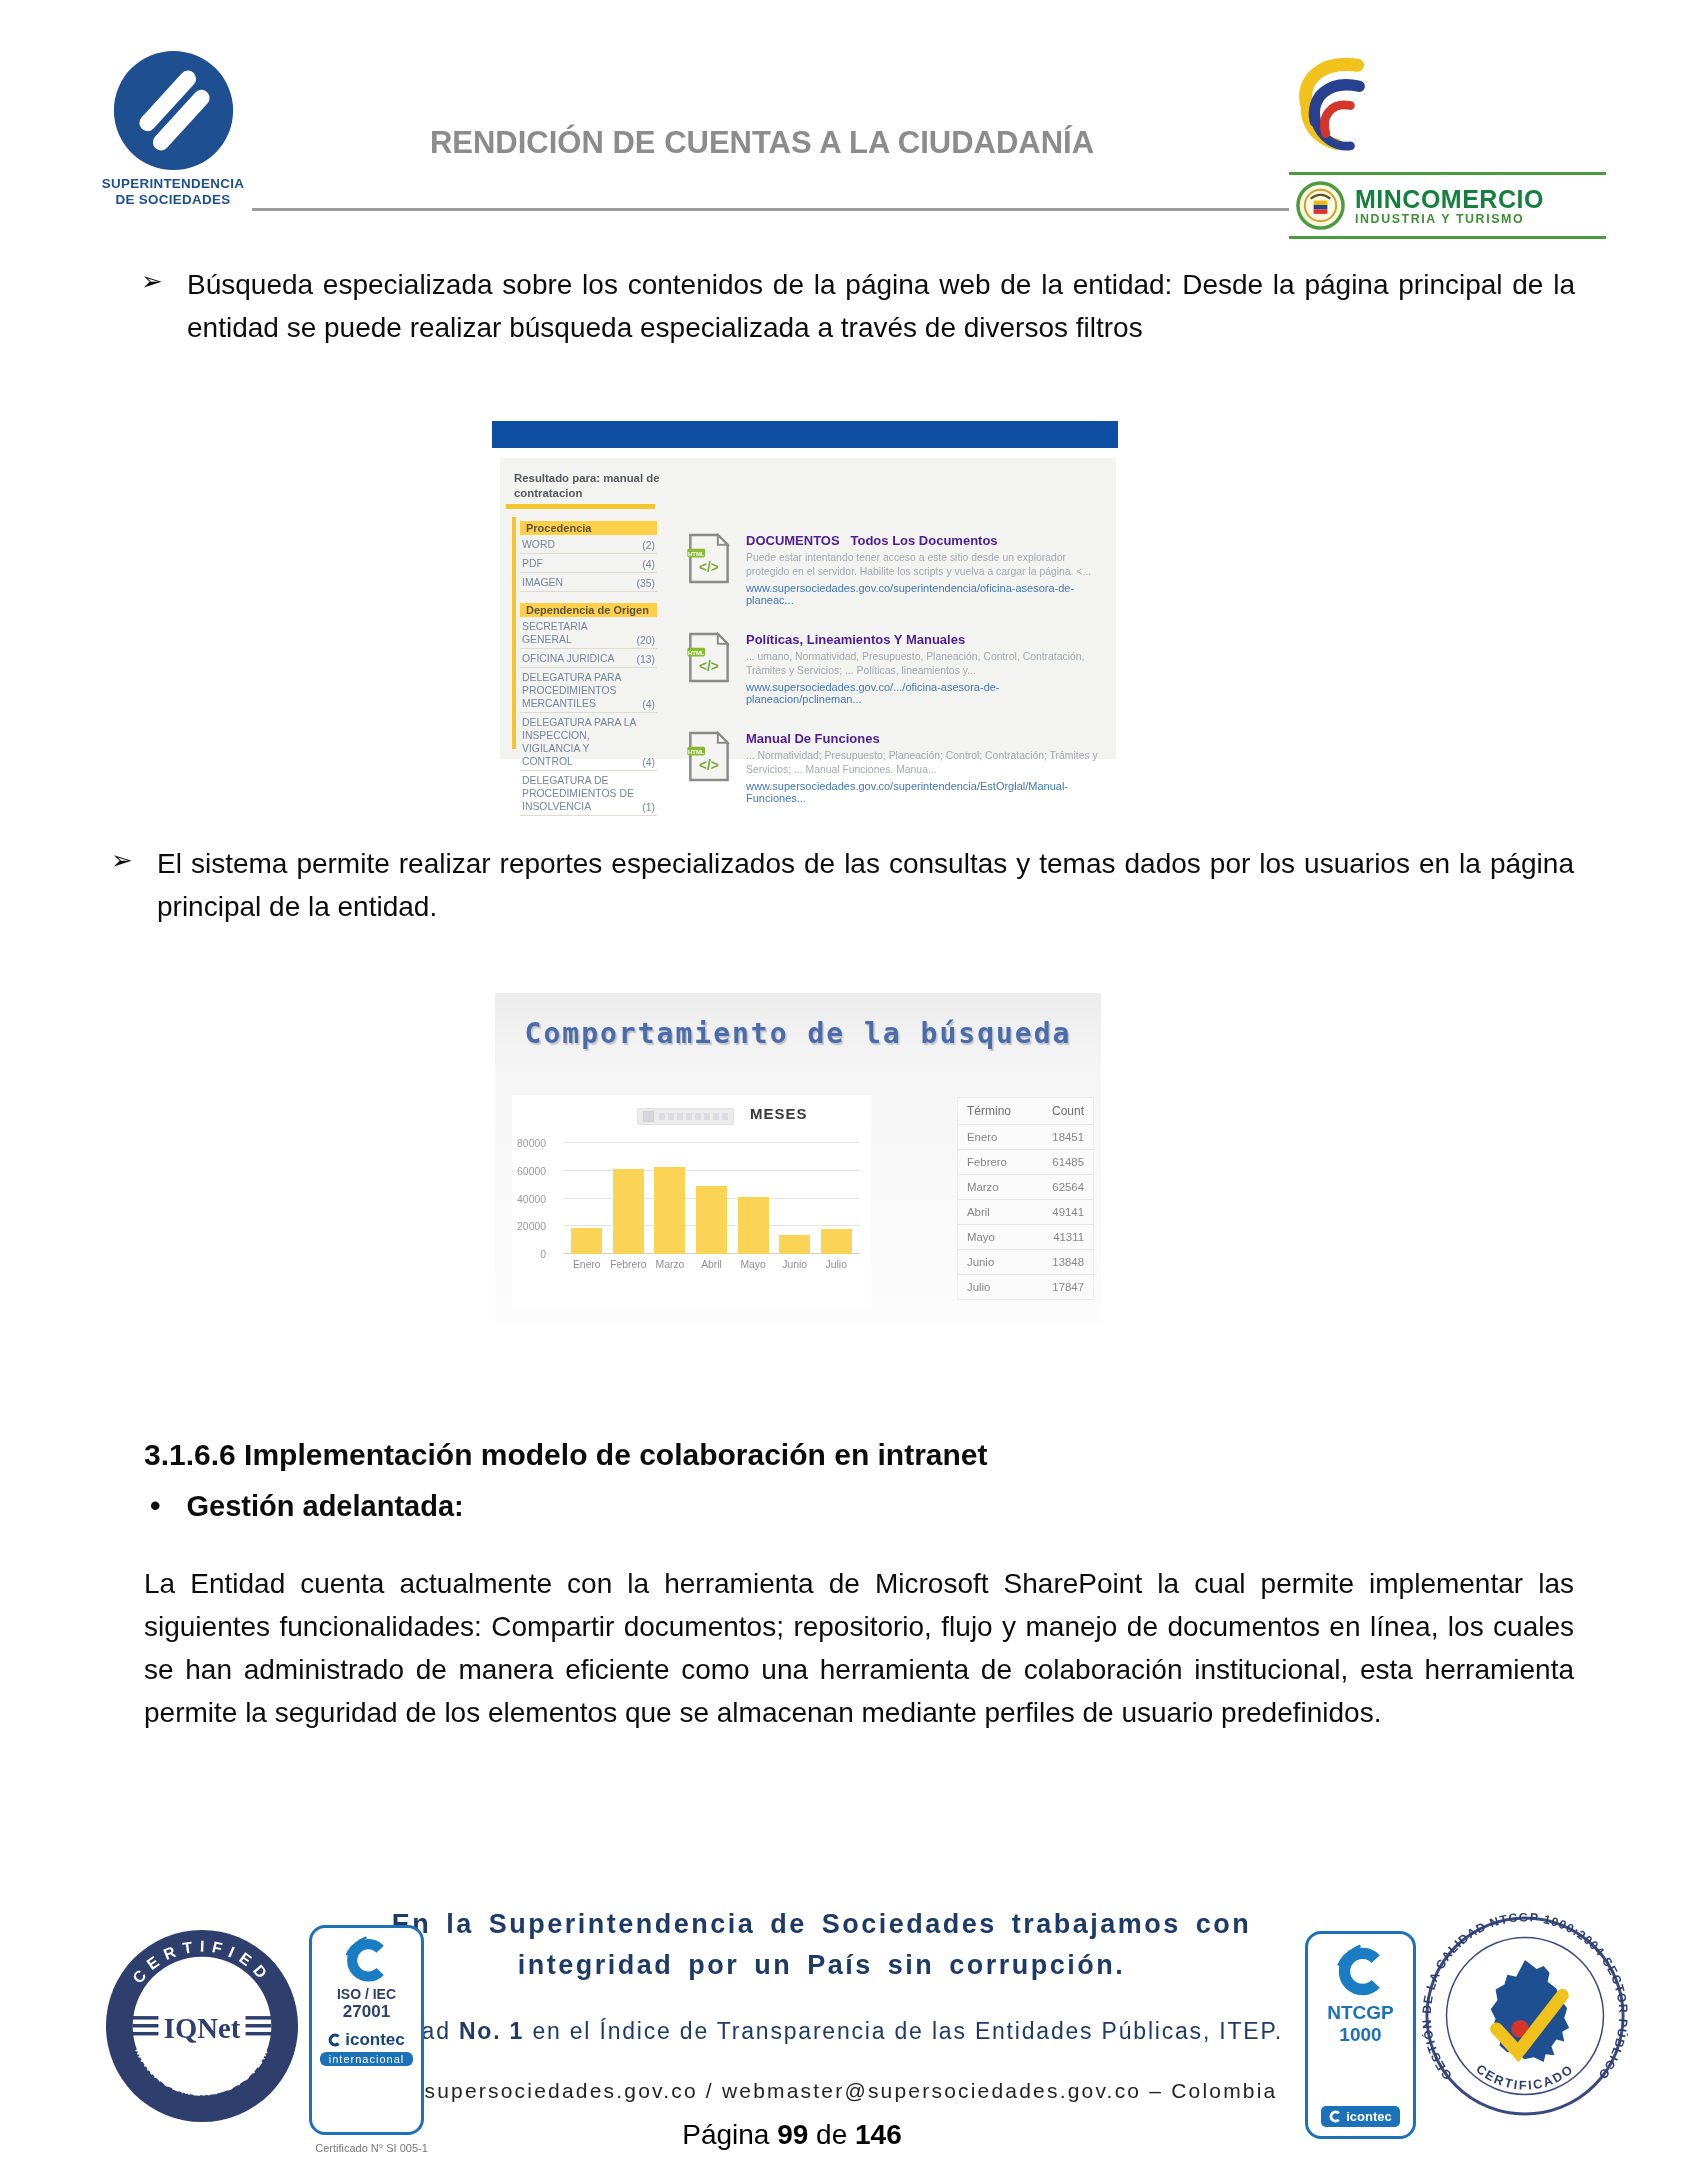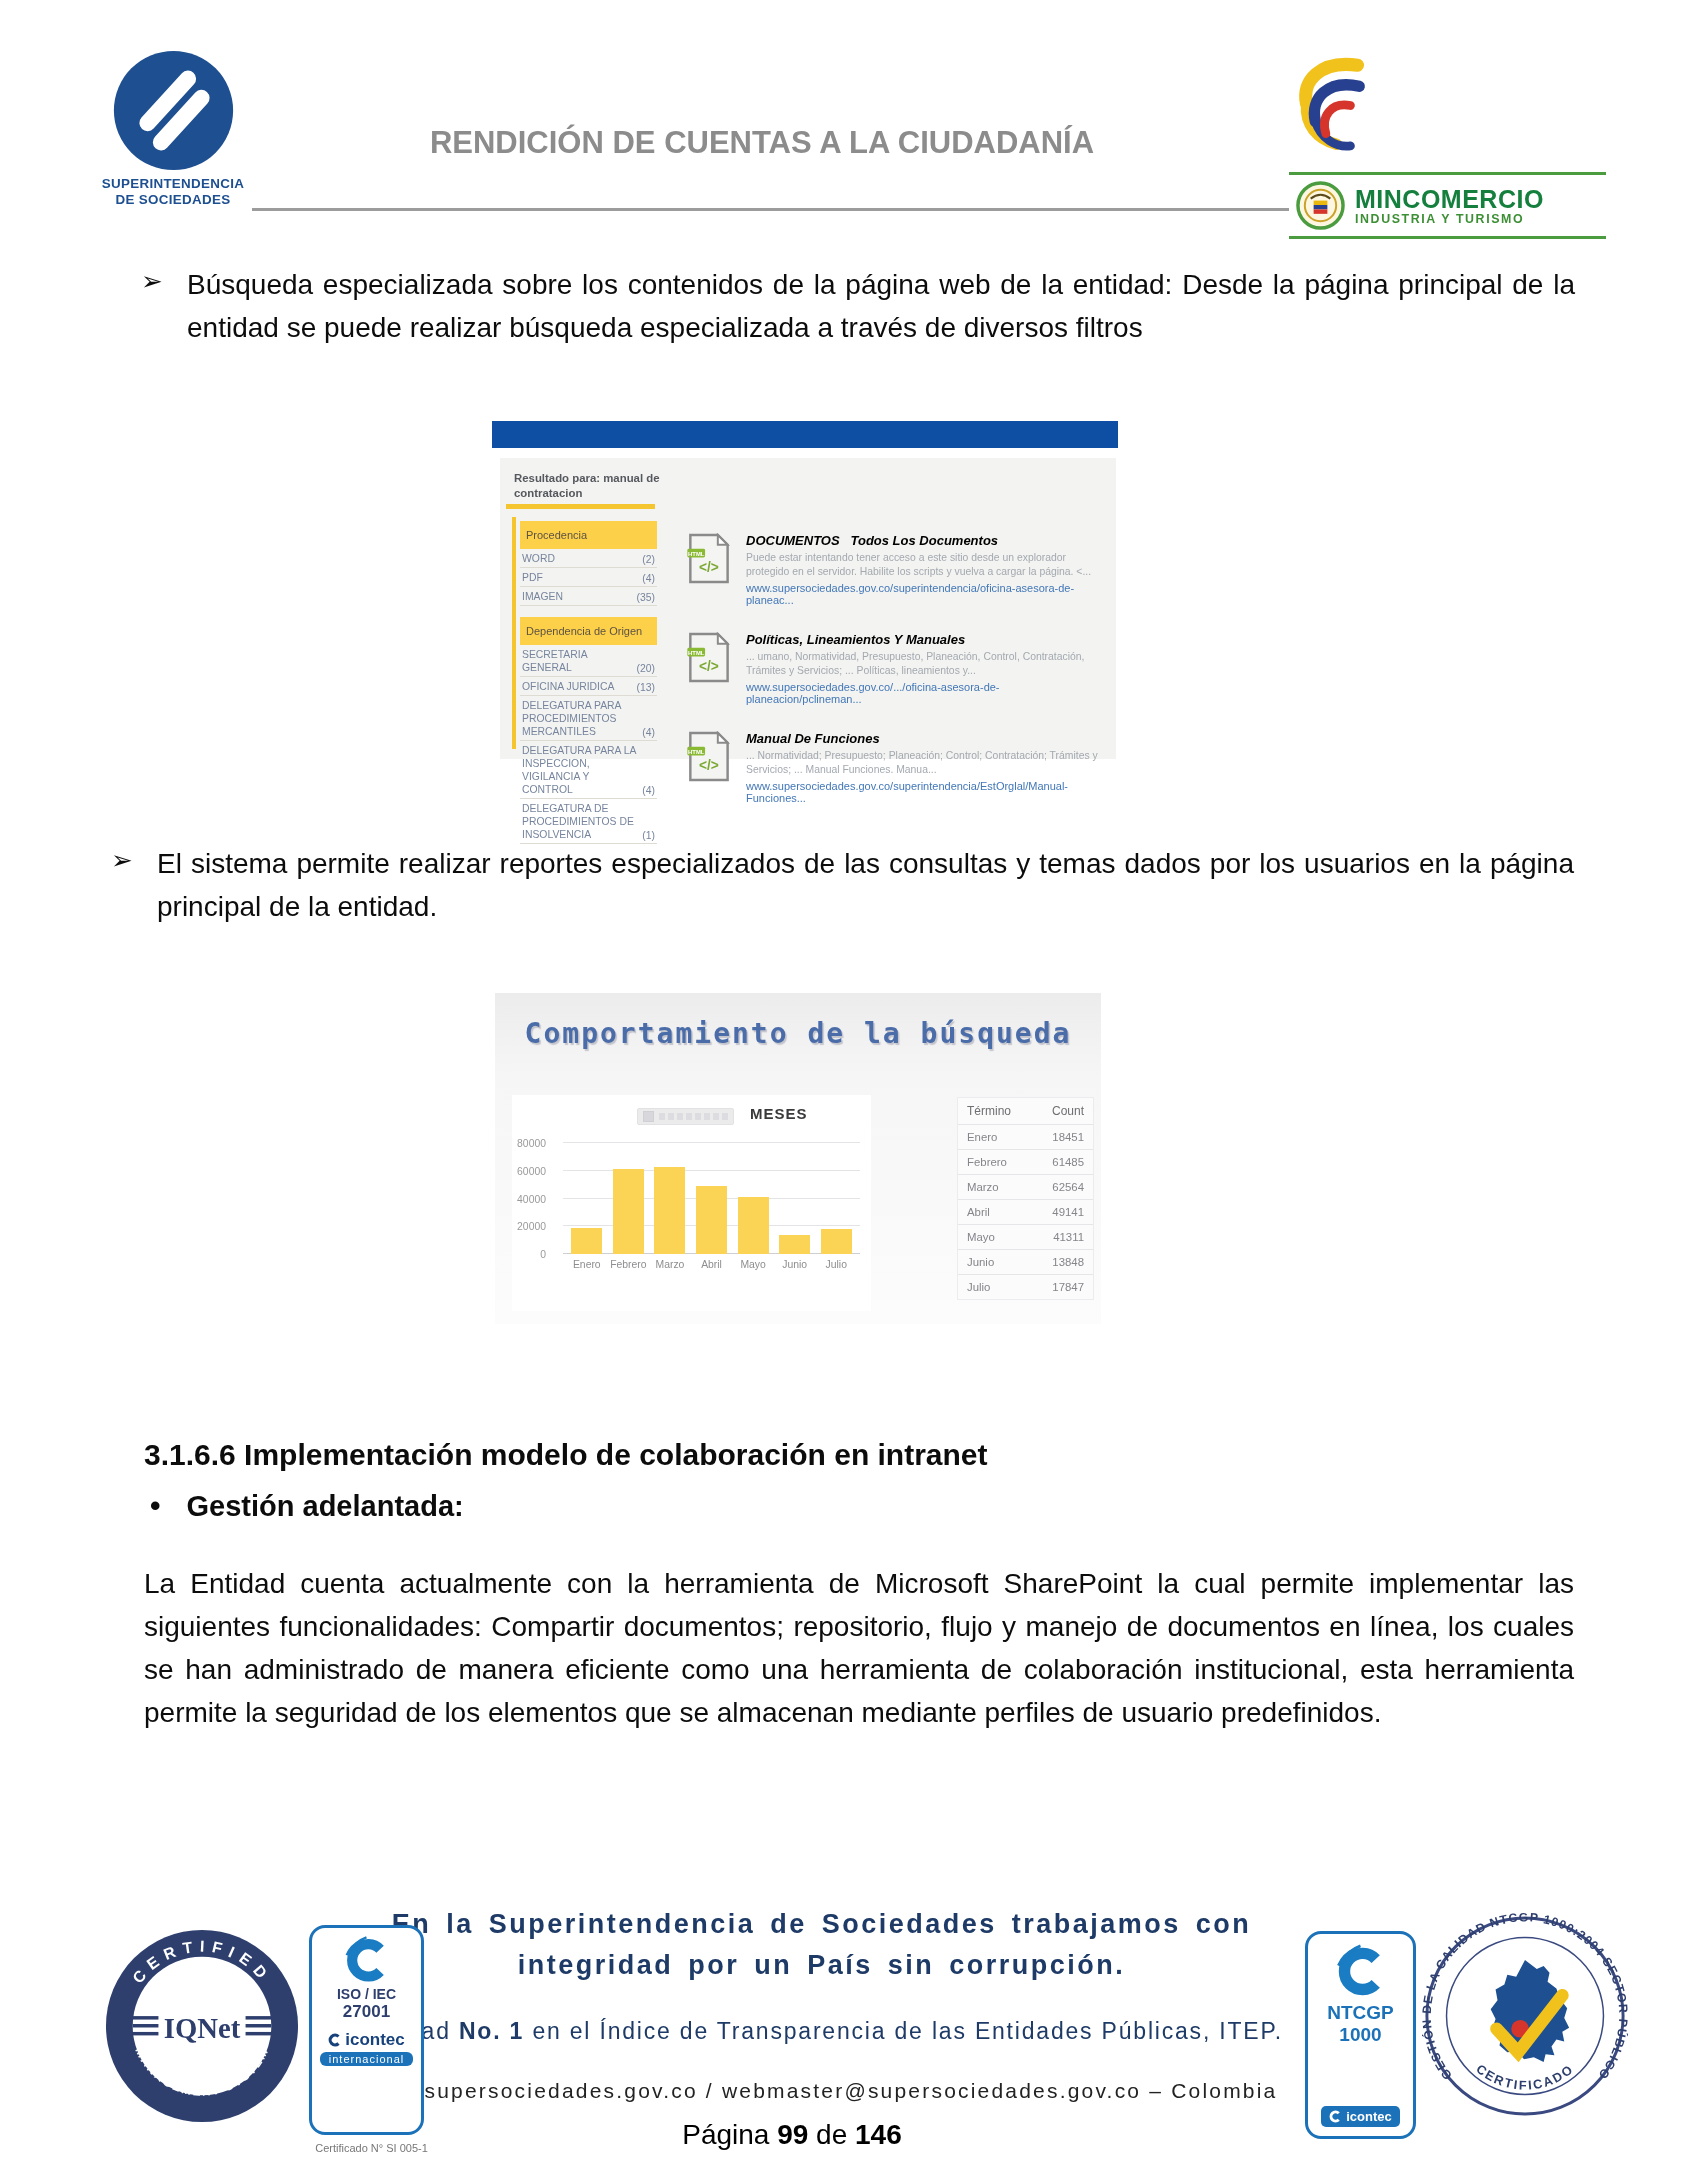--- a/index.html
+++ b/index.html
@@ -38,30 +38,30 @@
   .paragraph{position:absolute;left:144px;top:1562px;width:1430px;font-size:28px;line-height:43px;text-align:justify;}
 
   
   .shot-search{position:absolute;left:492px;top:414px;width:626px;height:345px;background:#fff;}
   .topbar{position:absolute;left:0;top:7px;right:0;height:27px;background:#0e4ea3;}
   .panel{position:absolute;left:8px;top:44px;right:2px;bottom:0;background:#f3f3f1;}
   .result-for{position:absolute;left:14px;top:13px;width:158px;font-size:11.4px;font-weight:bold;color:#55585e;line-height:15px;}
   .yellow-bar{position:absolute;left:6px;top:46px;width:149px;height:5px;background:#f4c52e;}
   .accent{position:absolute;left:12px;top:59px;width:4px;bottom:10px;background:#f4c52e;}
   .facets{position:absolute;left:20px;top:63px;width:137px;}
-  .facet-header{background:#fdd04a;color:#5c5244;font-weight:normal;font-size:11px;padding:8px 6px;margin-top:11px;}
+  .facet-header{background:#fdd04a;color:#5c5244;font-weight:bold;font-size:11px;padding:1px 6px;margin-top:11px;}
   .facet-header:first-child{margin-top:0;}
   .facet-item{display:flex;justify-content:space-between;align-items:flex-end;border-bottom:1px solid #dedbd2;
               padding:3px 2px 2px;font-size:10.4px;color:#76859d;}
   .facet-label{flex:1;line-height:13px;}
   .facet-count{margin-left:4px;}
   .results{position:absolute;left:186px;top:75px;right:8px;display:flex;flex-direction:column;gap:26px;}
   .result{display:flex;gap:16px;}
   .r-col{flex:1;}
-  .r-title{color:#000000;font-weight:bold;font-size:13px;white-space:pre-wrap;font-style:italic;}
+  .r-title{color:#4c1d95;font-weight:bold;font-size:13px;white-space:pre-wrap;}
   .r-desc{color:#a3a9b0;font-size:10.4px;line-height:14px;margin-top:3px;max-width:368px;}
   .r-url{color:#4277b8;font-size:11px;margin-top:3px;}
 
   
   .shot-chart{position:absolute;left:495px;top:993px;width:606px;height:331px;
               background:linear-gradient(180deg,#ececed 0%,#f6f6f7 25%,#fcfcfc 100%);}
   .chart-doc-title{position:absolute;top:24px;left:0;right:0;text-align:center;
                    font-family:"DejaVu Sans Mono",monospace;font-weight:bold;font-size:28px;color:#4a6ca8;
                    letter-spacing:2px;text-shadow:1.5px 1.5px 1px rgba(60,60,90,.25);}
   .chart-panel{position:absolute;left:17px;top:102px;width:359px;height:216px;background:#fff;}

